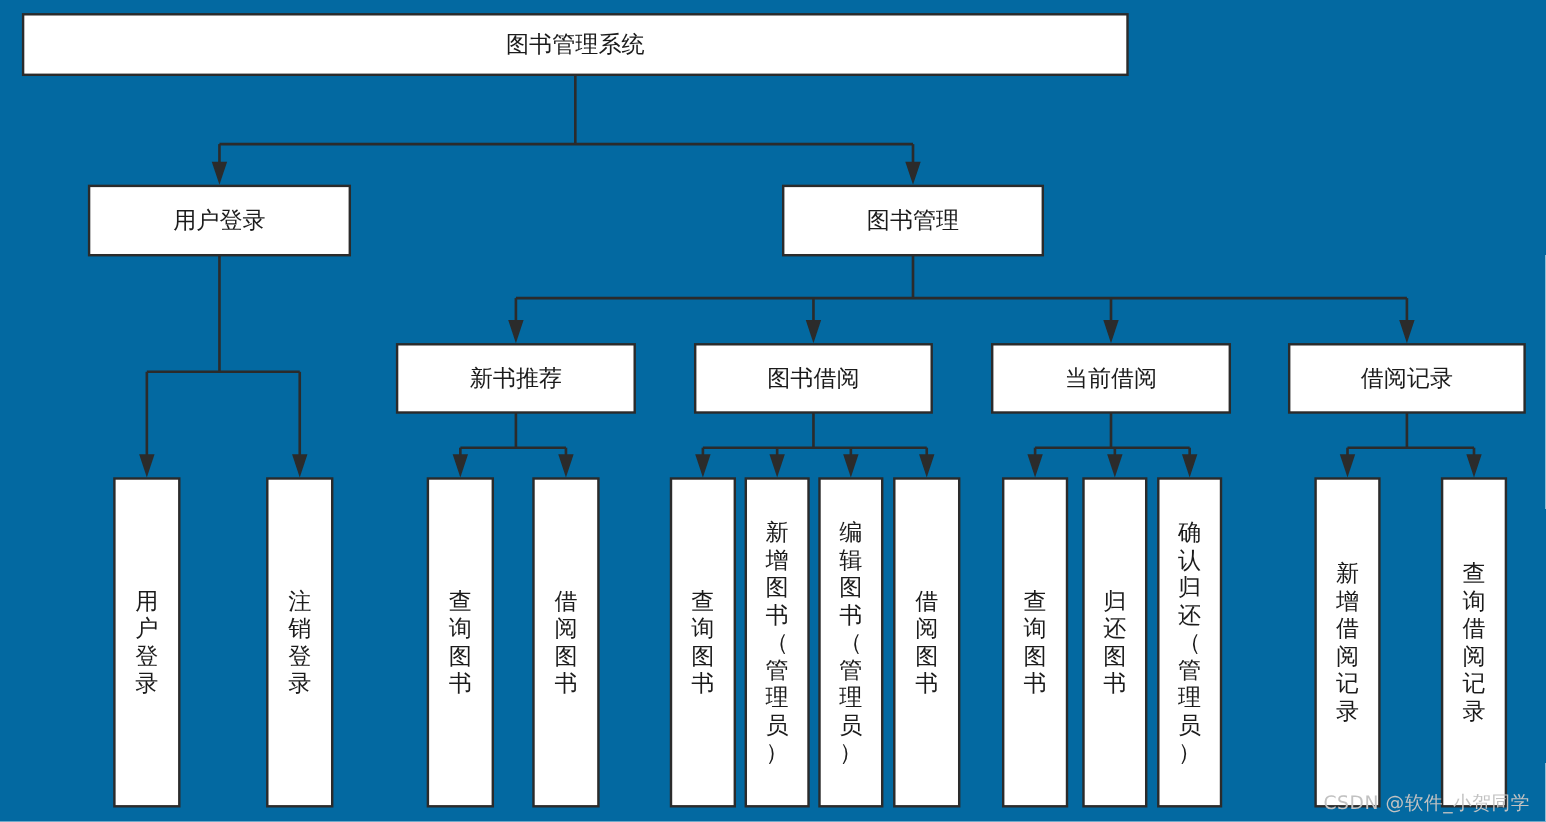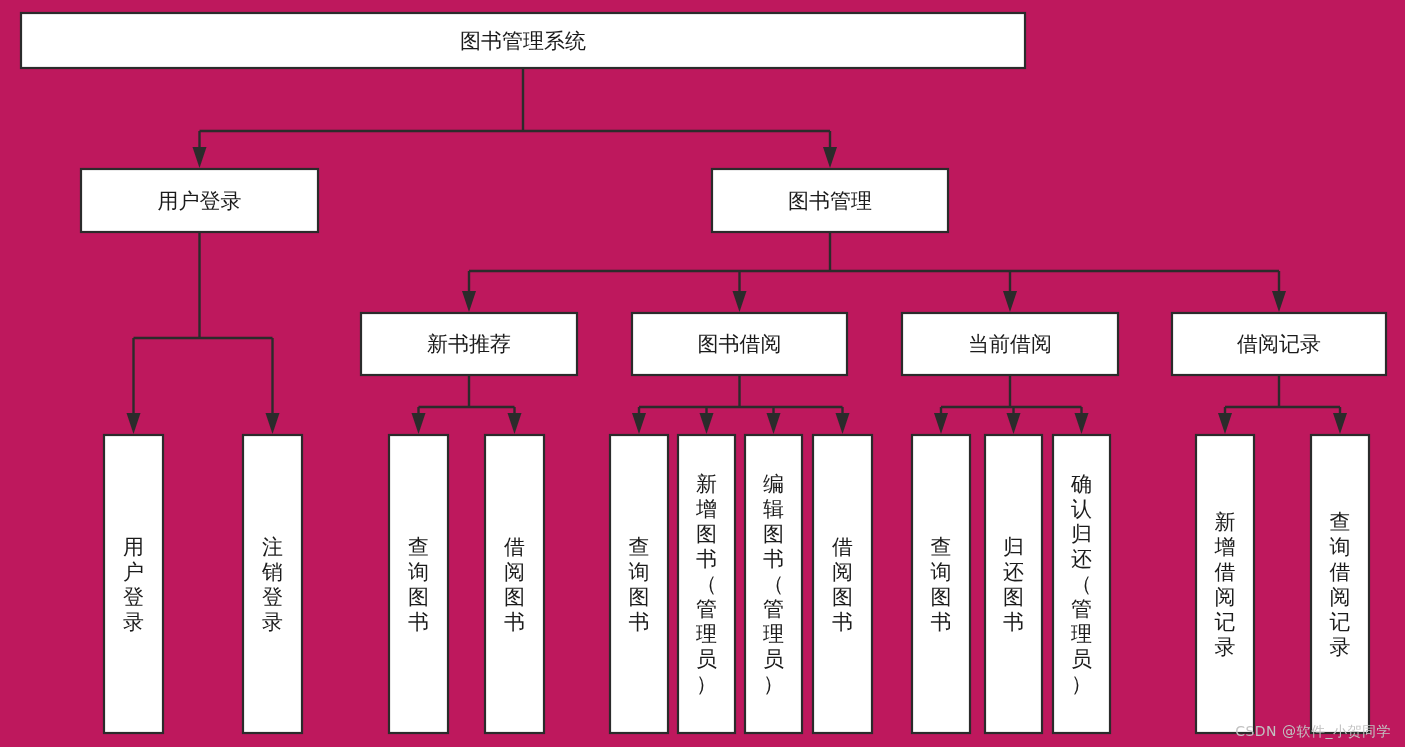--- a/index.html
+++ b/index.html
@@ -8,21 +8,21 @@
     padding: 0;
     background: #ffffff;
   }
   body {
     font-family: "DejaVu Sans", "Liberation Sans", sans-serif;
   }
   #diagram-root {
     position: relative;
     width: 1405px;
     height: 747px;
-    background: #be185d;
+    background: #0369a1;
     overflow: hidden;
   }
   svg.tree-canvas {
     position: absolute;
     left: 0;
     top: 0;
     width: 1405px;
     height: 747px;
     display: block;
   }
@@ -52,21 +52,21 @@
     fill: #1b1b1b;
     font-family: "DejaVu Sans", "Liberation Sans", sans-serif;
     font-size: 21px;
     text-anchor: middle;
   }
   .watermark-text {
     position: absolute;
     right: 14px;
     bottom: 6px;
     color: #c2c2c2;
-    font-size: 14px;
+    font-size: 17px;
     font-family: "DejaVu Sans", "Liberation Sans", sans-serif;
     letter-spacing: 0.5px;
     white-space: nowrap;
     pointer-events: none;
   }
 </style>
 </head>
 <body>
 
 <div id="diagram-root">

